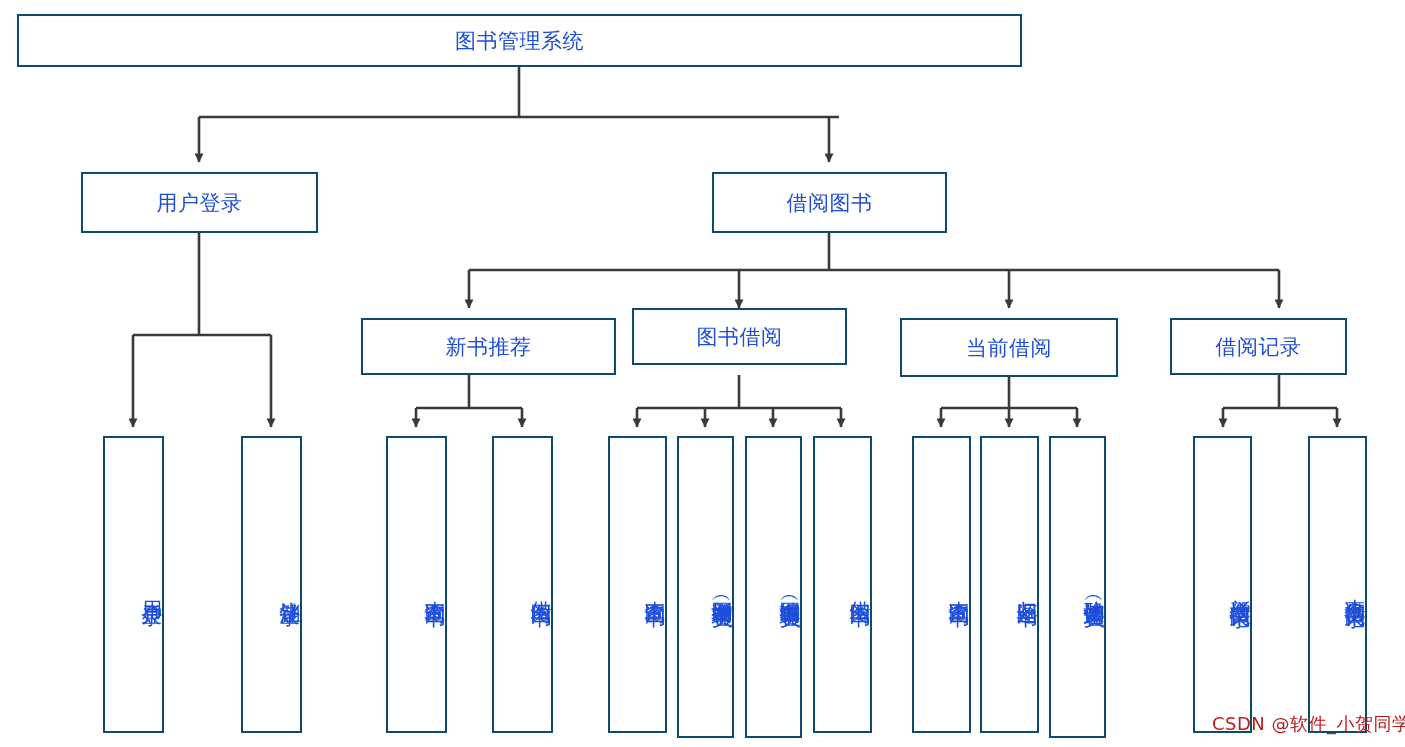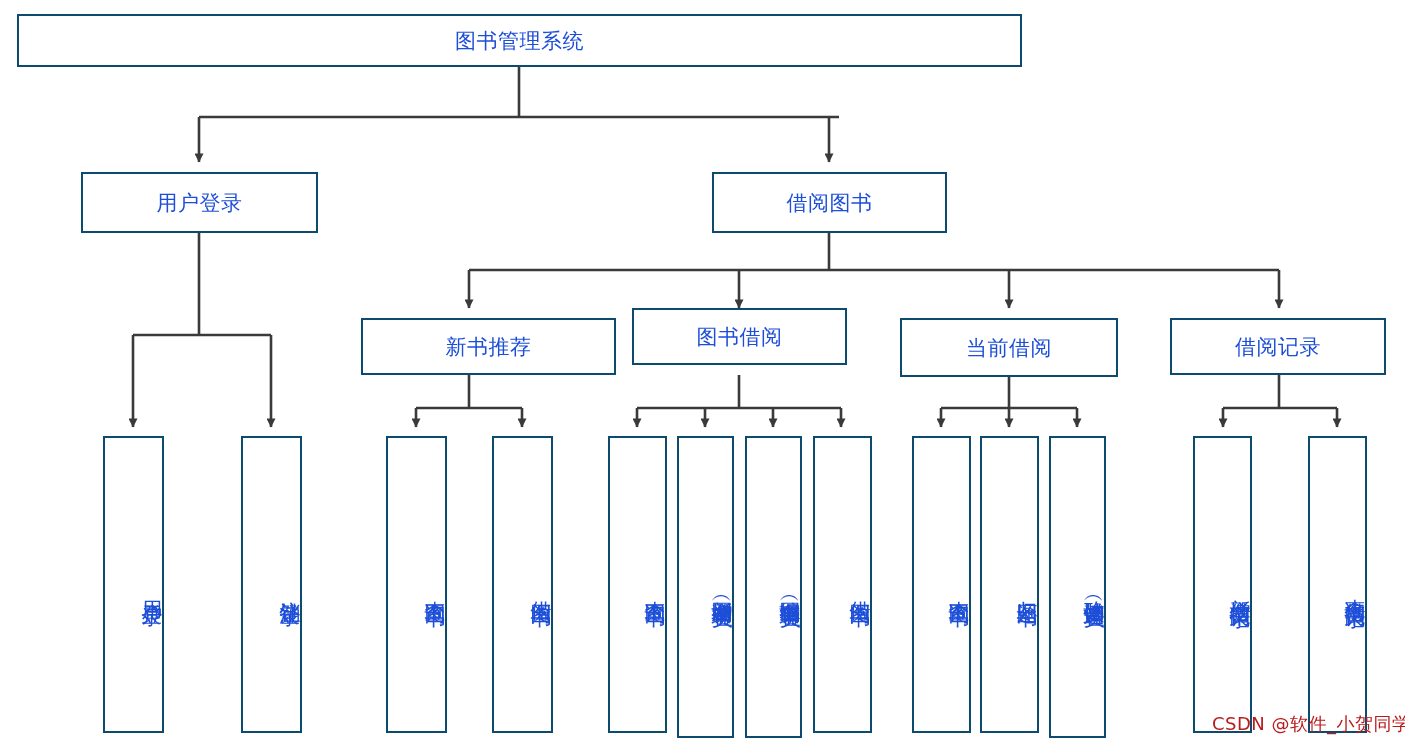--- a/index.html
+++ b/index.html
@@ -136,21 +136,21 @@
 
   <div class="node h" style="left:361px; top:318px; width:255px; height:57px;">
     <span class="lbl">新书推荐</span>
   </div>
   <div class="node h" style="left:632px; top:308px; width:215px; height:57px;">
     <span class="lbl">图书借阅</span>
   </div>
   <div class="node h" style="left:900px; top:318px; width:218px; height:59px;">
     <span class="lbl">当前借阅</span>
   </div>
-  <div class="node h" style="left:1170px; top:318px; width:216px; height:57px;">
+  <div class="node h" style="left:1170px; top:318px; width:177px; height:57px;">
     <span class="lbl">借阅记录</span>
   </div>
 
   <div class="node v" style="left:103px; top:436px; width:61px; height:297px;">
     <span class="lbl">用户登录</span>
   </div>
   <div class="node v" style="left:241px; top:436px; width:61px; height:297px;">
     <span class="lbl">注销登录</span>
   </div>
 

